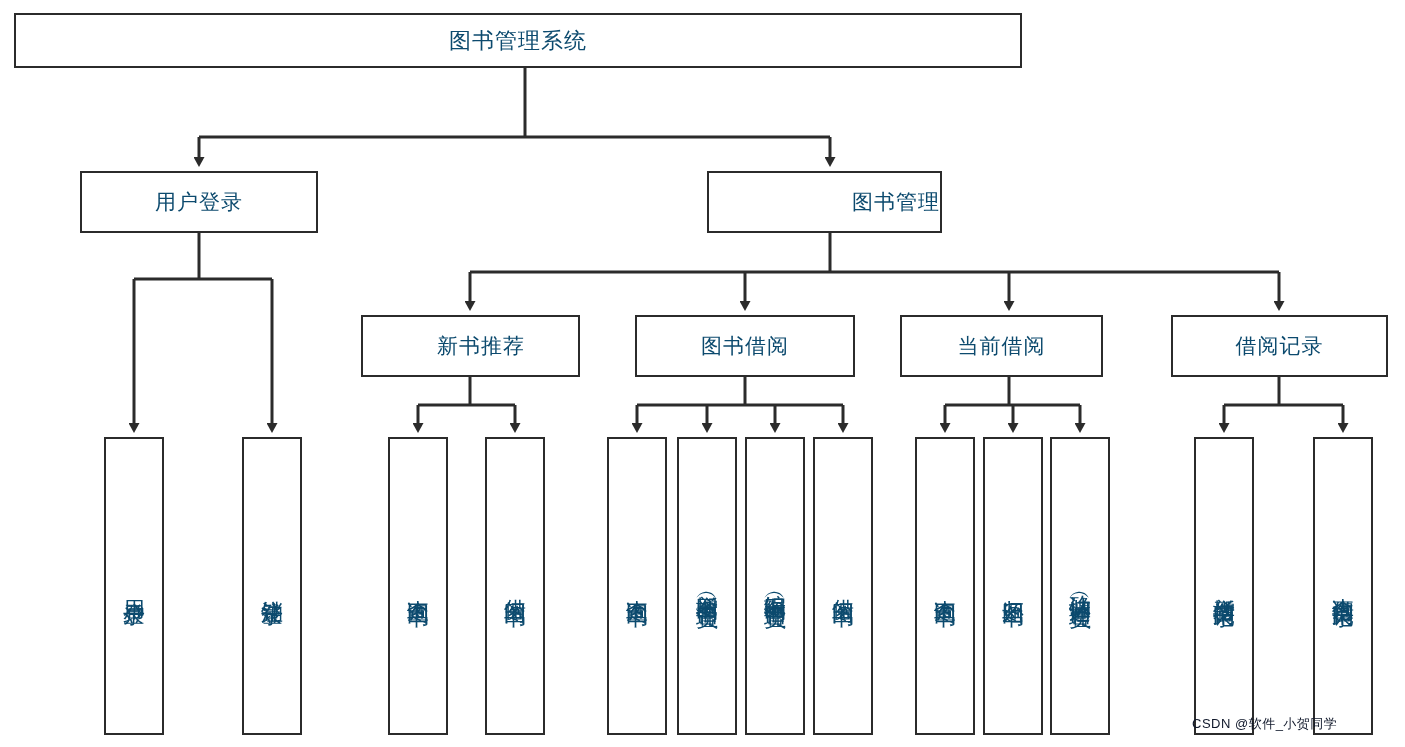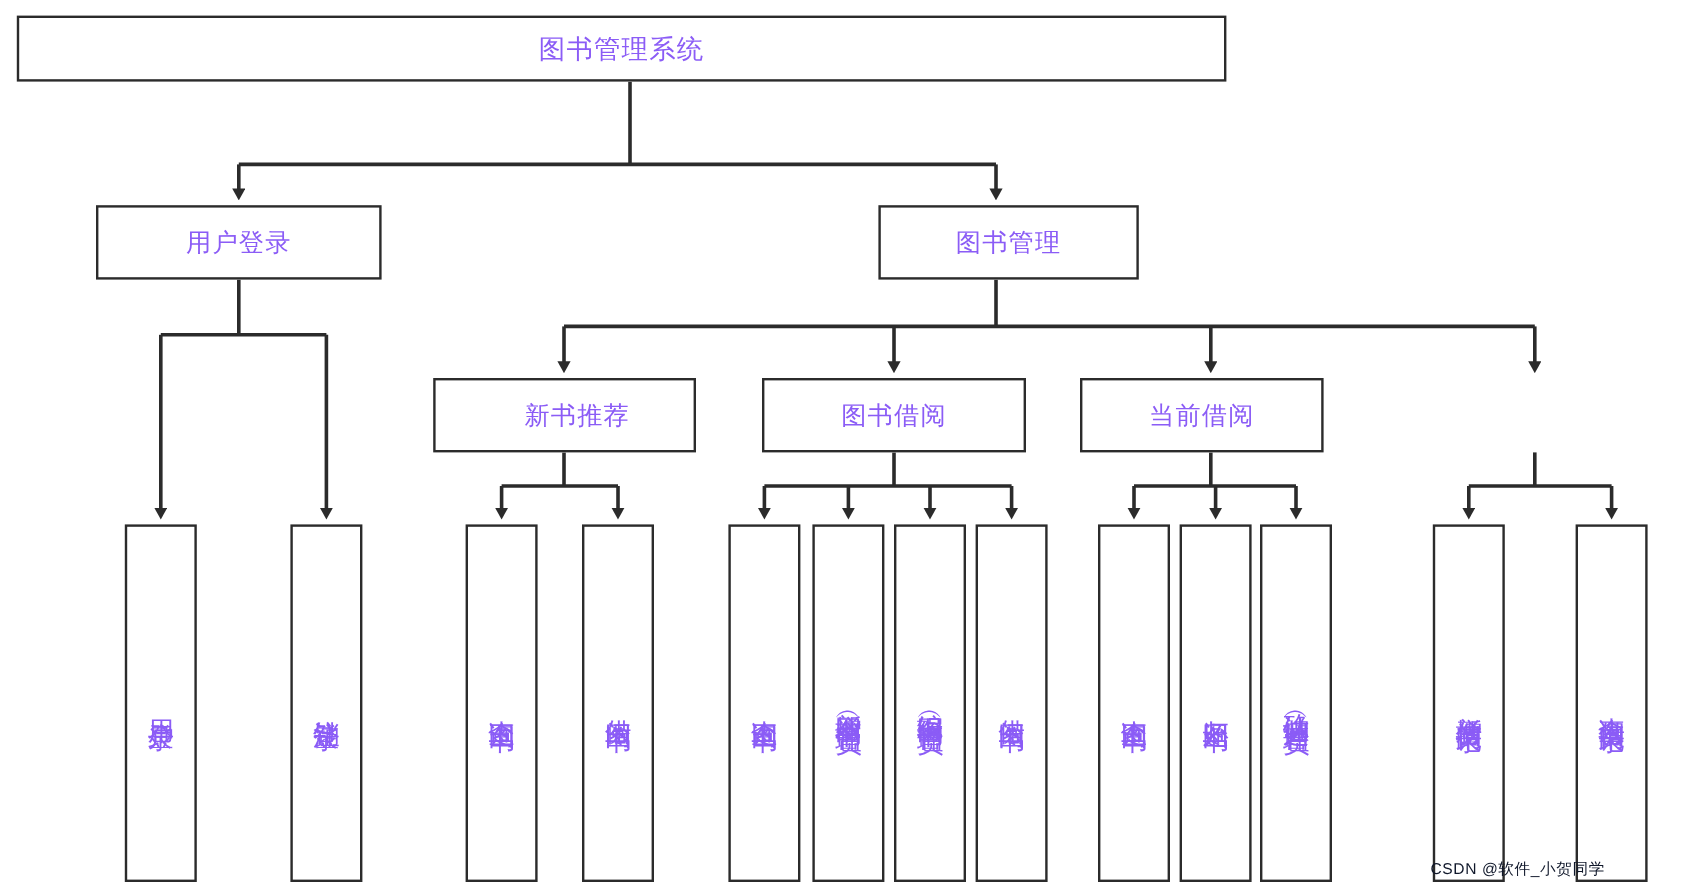--- a/index.html
+++ b/index.html
@@ -25,21 +25,21 @@
     height: 747px;
   }
   .node {
     position: absolute;
     box-sizing: border-box;
     border: 2px solid #2b2b2b;
     background: #ffffff;
     display: flex;
     align-items: center;
     justify-content: center;
-    color: #8b5cf6;
+    color: #0c4a6e;
   }
   .node-h {
     font-size: 21px;
     letter-spacing: 1px;
     white-space: nowrap;
   }
   .node-title {
     font-size: 22px;
   }
   .node-v {
@@ -118,32 +118,35 @@
     </g>
   </svg>
 
   <div class="node node-h node-title" style="left:14px; top:13px; width:1008px; height:55px;">
     <span>图书管理系统</span>
   </div>
 
   <div class="node node-h" style="left:80px; top:171px; width:238px; height:62px;">
     <span>用户登录</span>
   </div>
-  <div class="node node-h" style="left:732px; top:171px; width:217px; height:62px;">
+  <div class="node node-h" style="left:707px; top:171px; width:235px; height:62px;justify-content:flex-end;">
     <span>图书管理</span>
   </div>
 
   <div class="node node-h" style="left:361px; top:315px; width:219px; height:62px;padding-left:21px;">
     <span>新书推荐</span>
   </div>
   <div class="node node-h" style="left:635px; top:315px; width:220px; height:62px;justify-content:center;">
     <span>图书借阅</span>
   </div>
   <div class="node node-h" style="left:900px; top:315px; width:203px; height:62px;">
     <span>当前借阅</span>
+  </div>
+  <div class="node node-h" style="left:1171px; top:315px; width:217px; height:62px;">
+    <span>借阅记录</span>
   </div>
 
   <div class="node node-v" style="left:104px; top:437px; width:60px; height:298px;">
     <span class="vlabel">用户登录</span>
   </div>
   <div class="node node-v" style="left:242px; top:437px; width:60px; height:298px;">
     <span class="vlabel">注销登录</span>
   </div>
   <div class="node node-v" style="left:388px; top:437px; width:60px; height:298px;">
     <span class="vlabel">查询图书</span>

